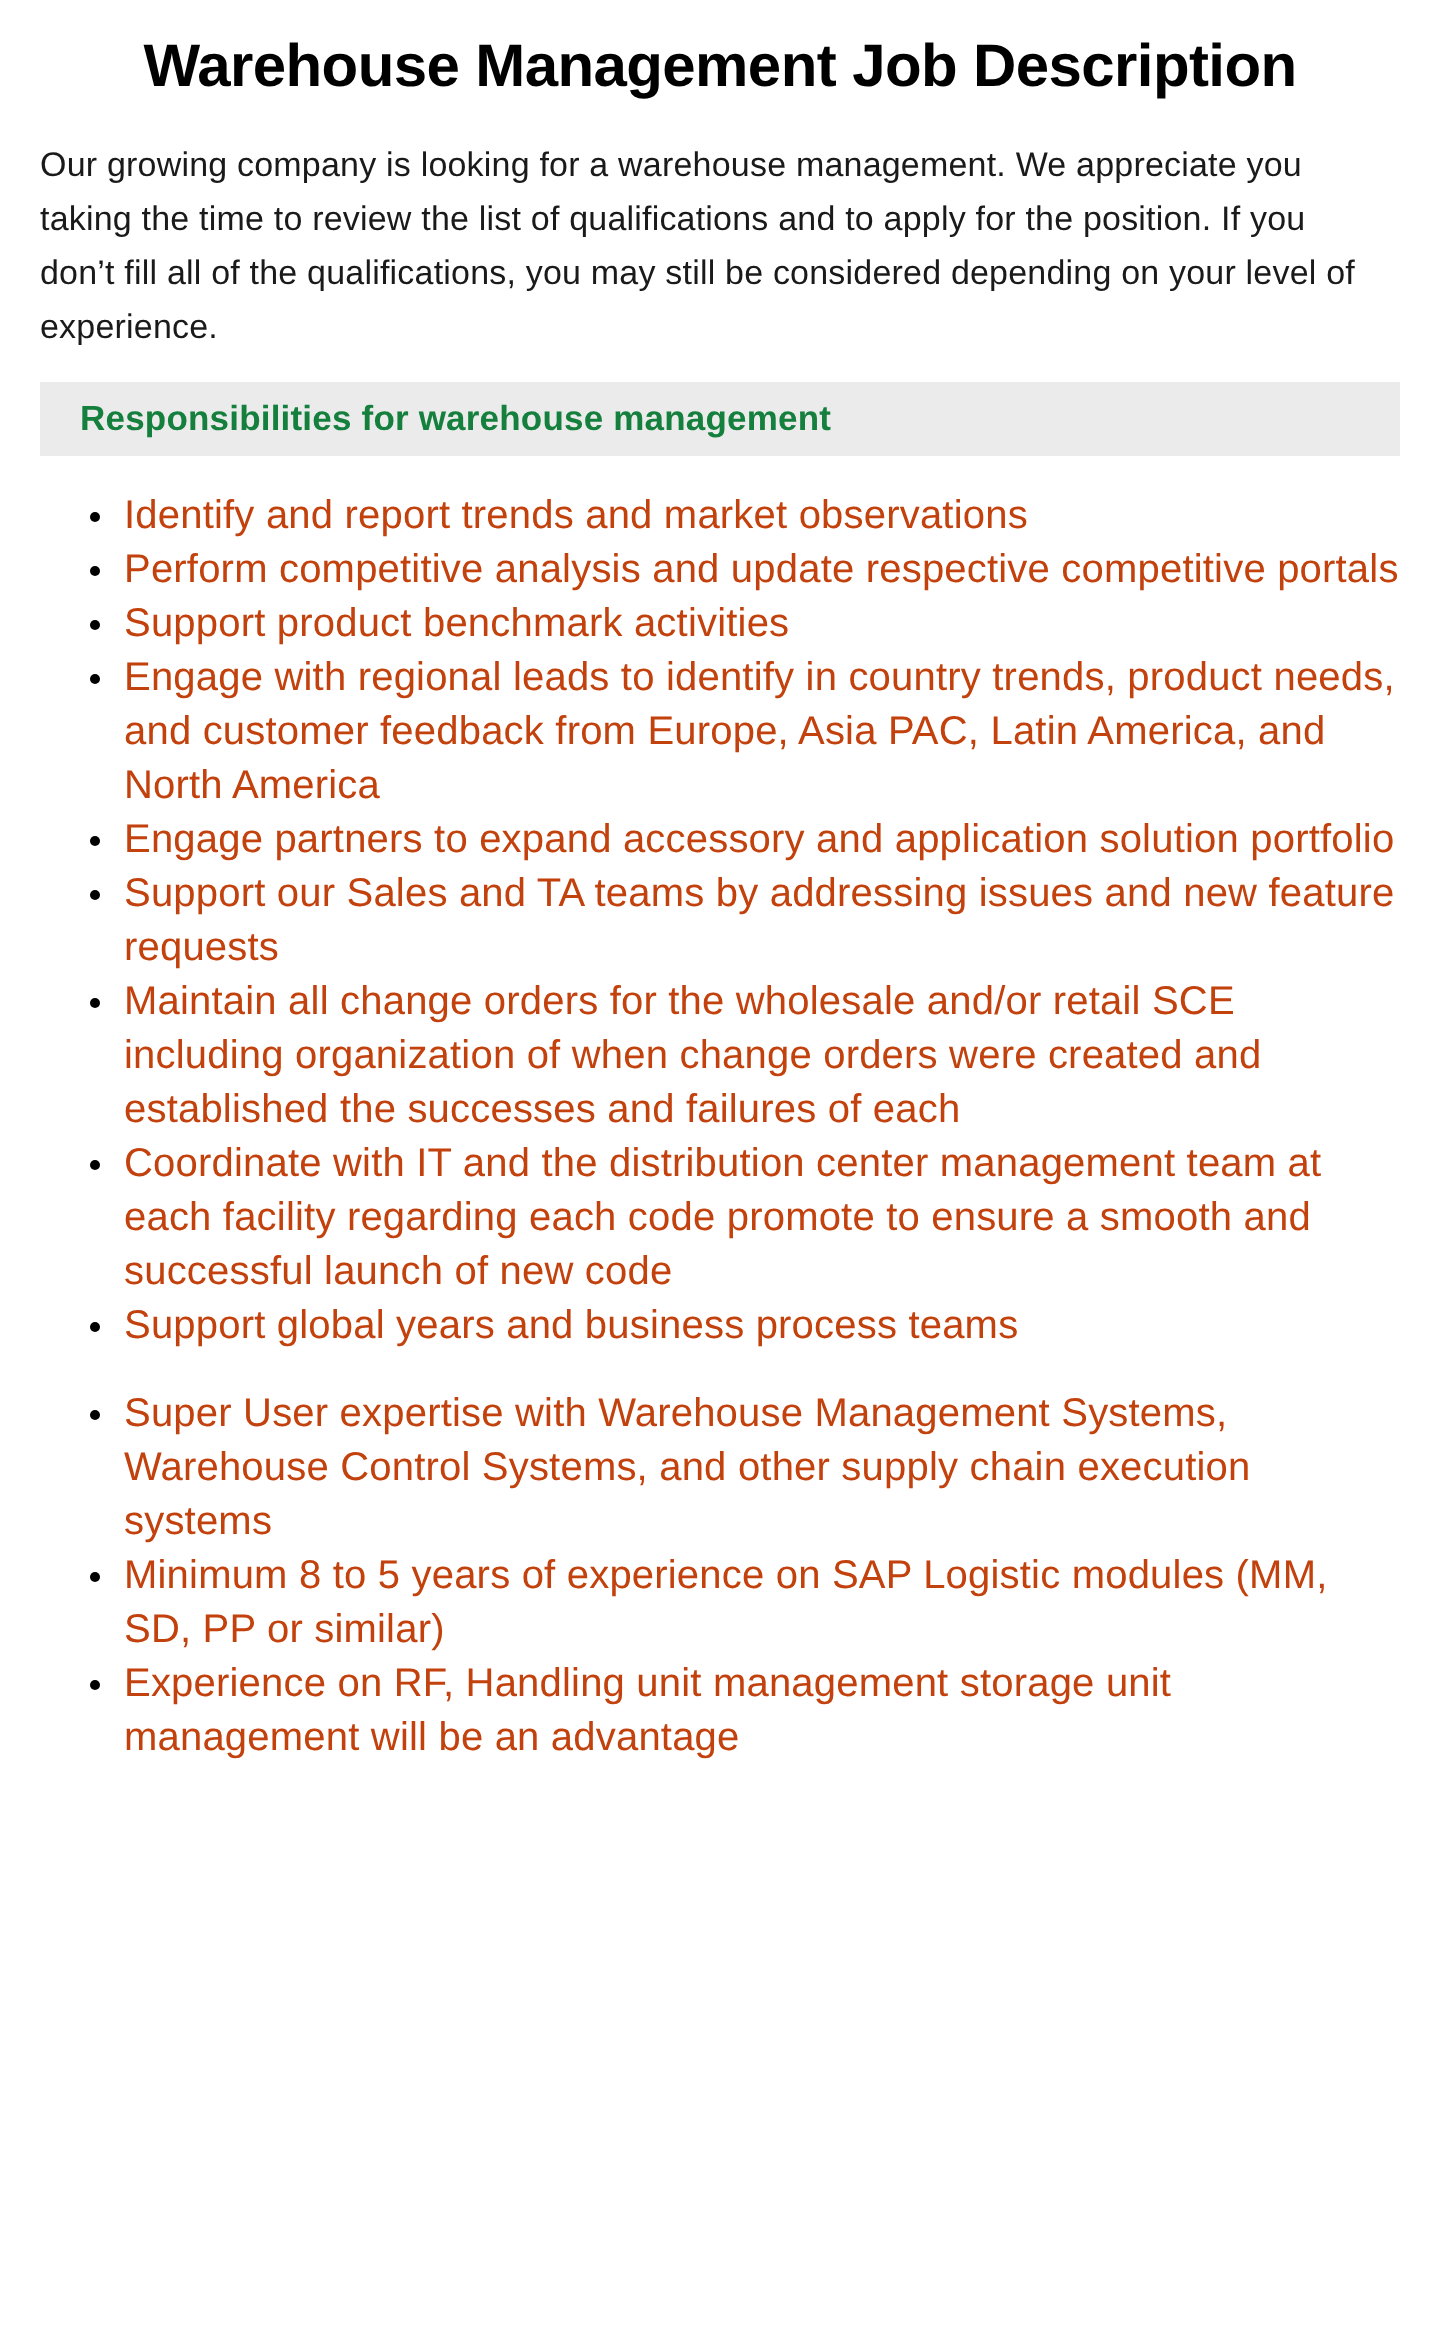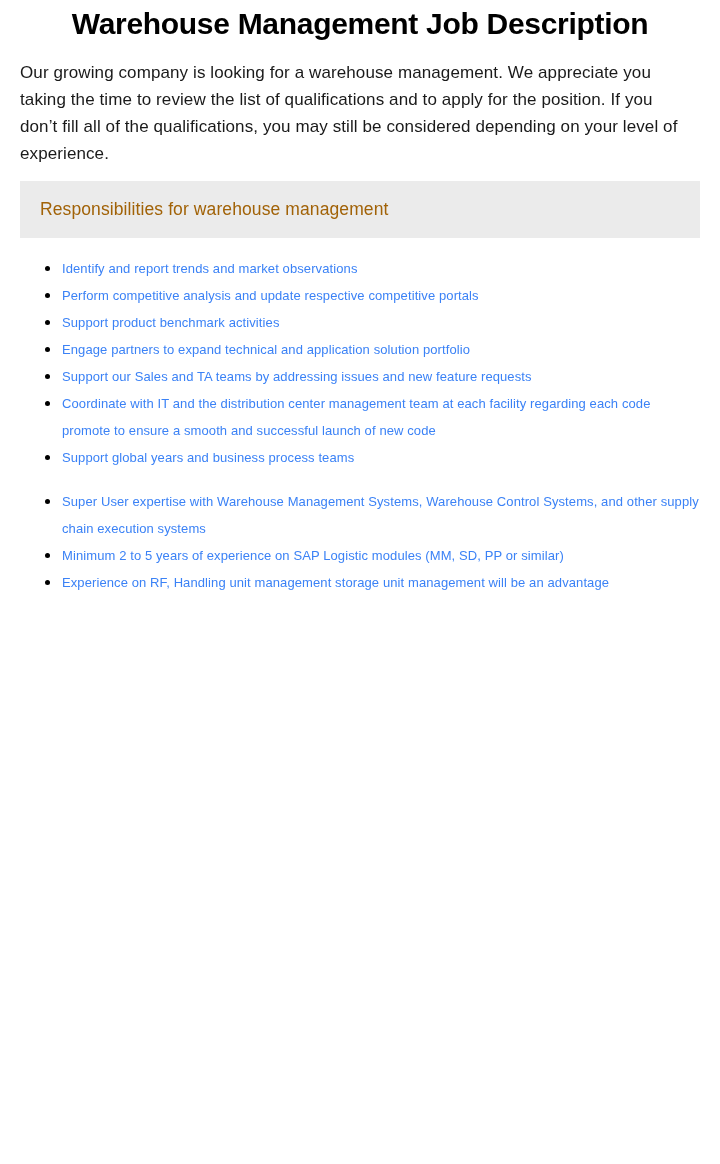--- a/index.html
+++ b/index.html
@@ -15,59 +15,59 @@
     color: #1a1a1a;
     -webkit-font-smoothing: antialiased;
   }
   .page {
     padding: 0 20px;
     box-sizing: border-box;
     width: 720px;
   }
   h1.page-title {
     margin: 0;
-    padding-top: 7px;
+    padding-top: 17px;
     font-size: 30px;
     line-height: 34px;
     font-weight: bold;
     letter-spacing: -0.3px;
     text-align: center;
     color: #000000;
   }
   p.intro {
     margin: 18px 16px 0 0;
     font-size: 17px;
     line-height: 27px;
     letter-spacing: 0.1px;
     color: #1a1a1a;
   }
   section.doc-section {
     margin: 0;
   }
   .section-header {
     margin-top: 14px;
-    height: 57px;
+    height: 37px;
     background: var(--header-bg, #ebebeb);
     display: flex;
     align-items: center;
     padding: 0 20px;
     box-sizing: border-box;
     font-size: 17.5px;
-    font-weight: normal;
+    font-weight: bold;
     letter-spacing: 0.1px;
-    color: #a16207;
+    color: #15803d;
   }
   ul.bullet-list {
     list-style: none;
     margin: 17px 0 0 0;
     padding: 0;
-    font-size: 13px;
+    font-size: 20px;
     line-height: 27px;
     letter-spacing: 0.1px;
-    color: #3b82f6;
+    color: #c2410c;
   }
   ul.bullet-list li {
     position: relative;
     padding-left: 42px;
   }
   ul.bullet-list li::before {
     content: "";
     position: absolute;
     left: 25px;
     top: 11px;
@@ -85,28 +85,30 @@
   <h1 class="page-title">Warehouse Management Job Description</h1>
 
   <p class="intro">Our growing company is looking for a warehouse management. We appreciate you taking the time to review the list of qualifications and to apply for the position. If you don’t fill all of the qualifications, you may still be considered depending on your level of experience.</p>
 
   <section class="doc-section">
     <div class="section-header">Responsibilities for warehouse management</div>
     <ul class="bullet-list">
         <li>Identify and report trends and market observations</li>
         <li>Perform competitive analysis and update respective competitive portals</li>
         <li>Support product benchmark activities</li>
-        <li>Engage partners to expand technical and application solution portfolio</li>
+        <li>Engage with regional leads to identify in country trends, product needs, and customer feedback from Europe, Asia PAC, Latin America, and North America</li>
+        <li>Engage partners to expand accessory and application solution portfolio</li>
         <li>Support our Sales and TA teams by addressing issues and new feature requests</li>
+        <li>Maintain all change orders for the wholesale and/or retail SCE including organization of when change orders were created and established the successes and failures of each</li>
         <li>Coordinate with IT and the distribution center management team at each facility regarding each code promote to ensure a smooth and successful launch of new code</li>
         <li>Support global years and business process teams</li>
       </ul>
   </section>
 
   <section class="doc-section">
     <ul class="bullet-list">
         <li>Super User expertise with Warehouse Management Systems, Warehouse Control Systems, and other supply chain execution systems</li>
-        <li>Minimum 2 to 5 years of experience on SAP Logistic modules (MM, SD, PP or similar)</li>
+        <li>Minimum 8 to 5 years of experience on SAP Logistic modules (MM, SD, PP or similar)</li>
         <li>Experience on RF, Handling unit management storage unit management will be an advantage</li>
       </ul>
   </section>
 
 </main>
 
 </body></html>

